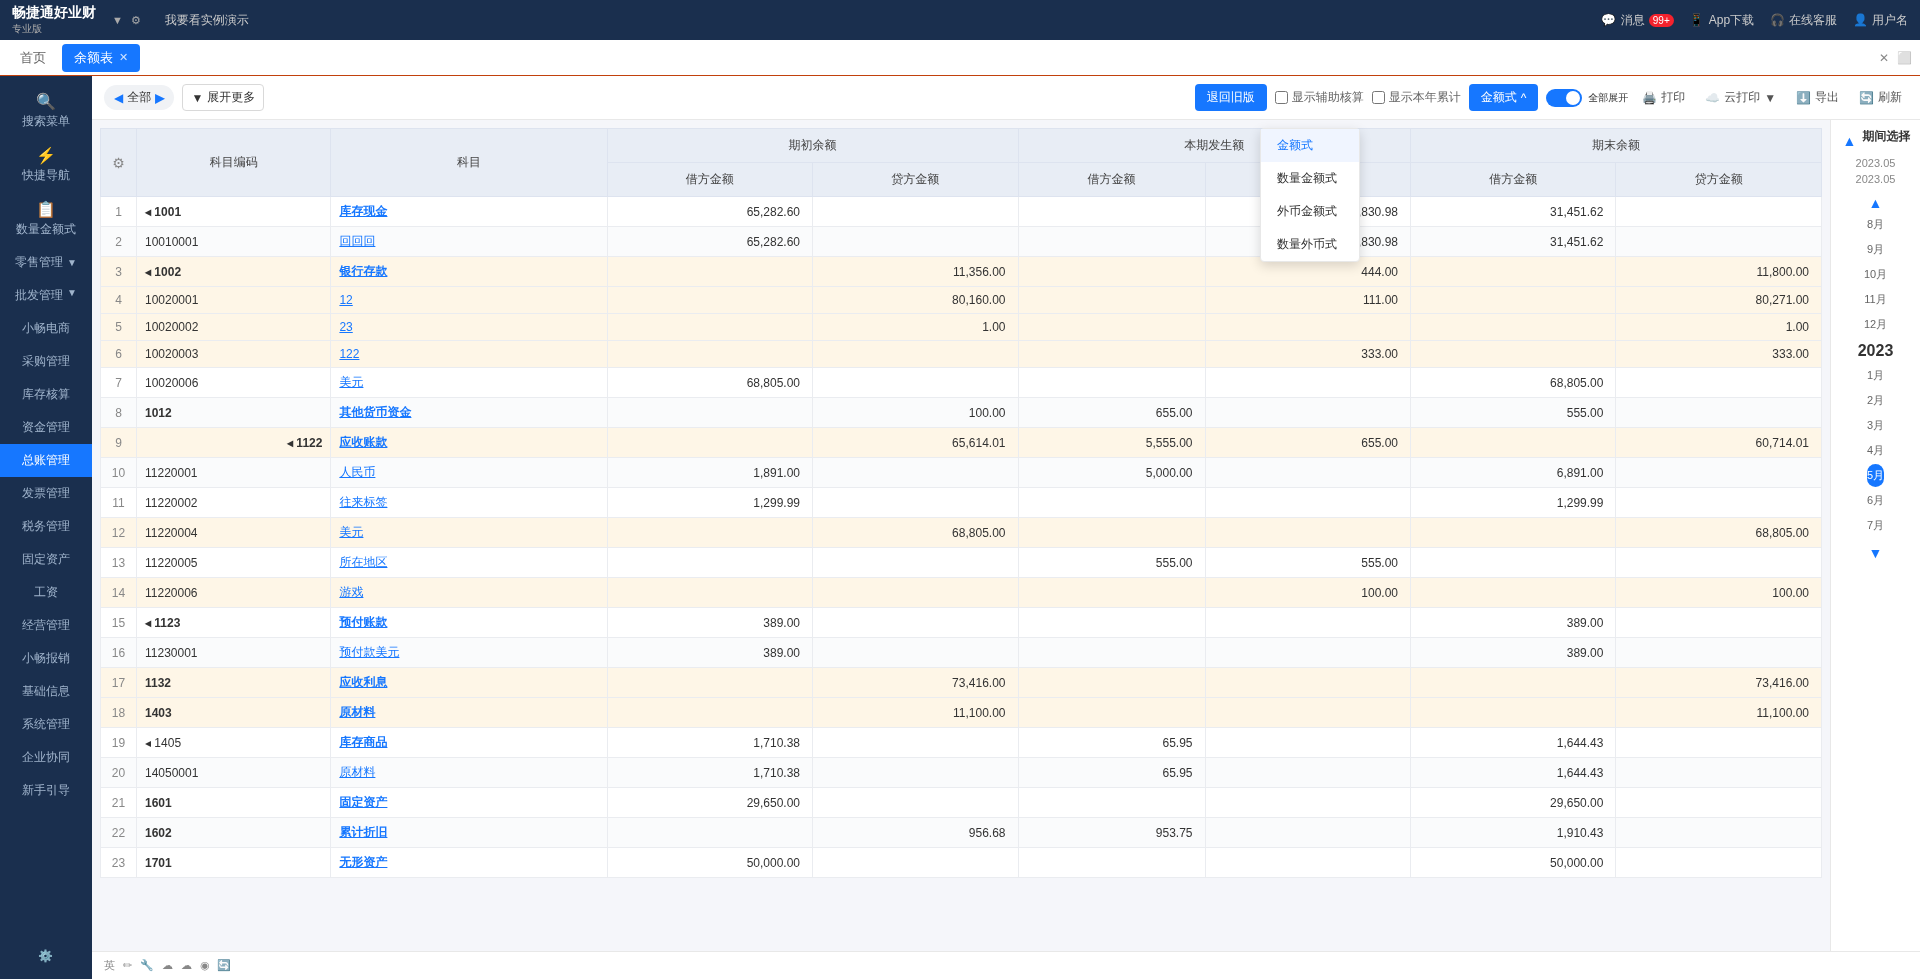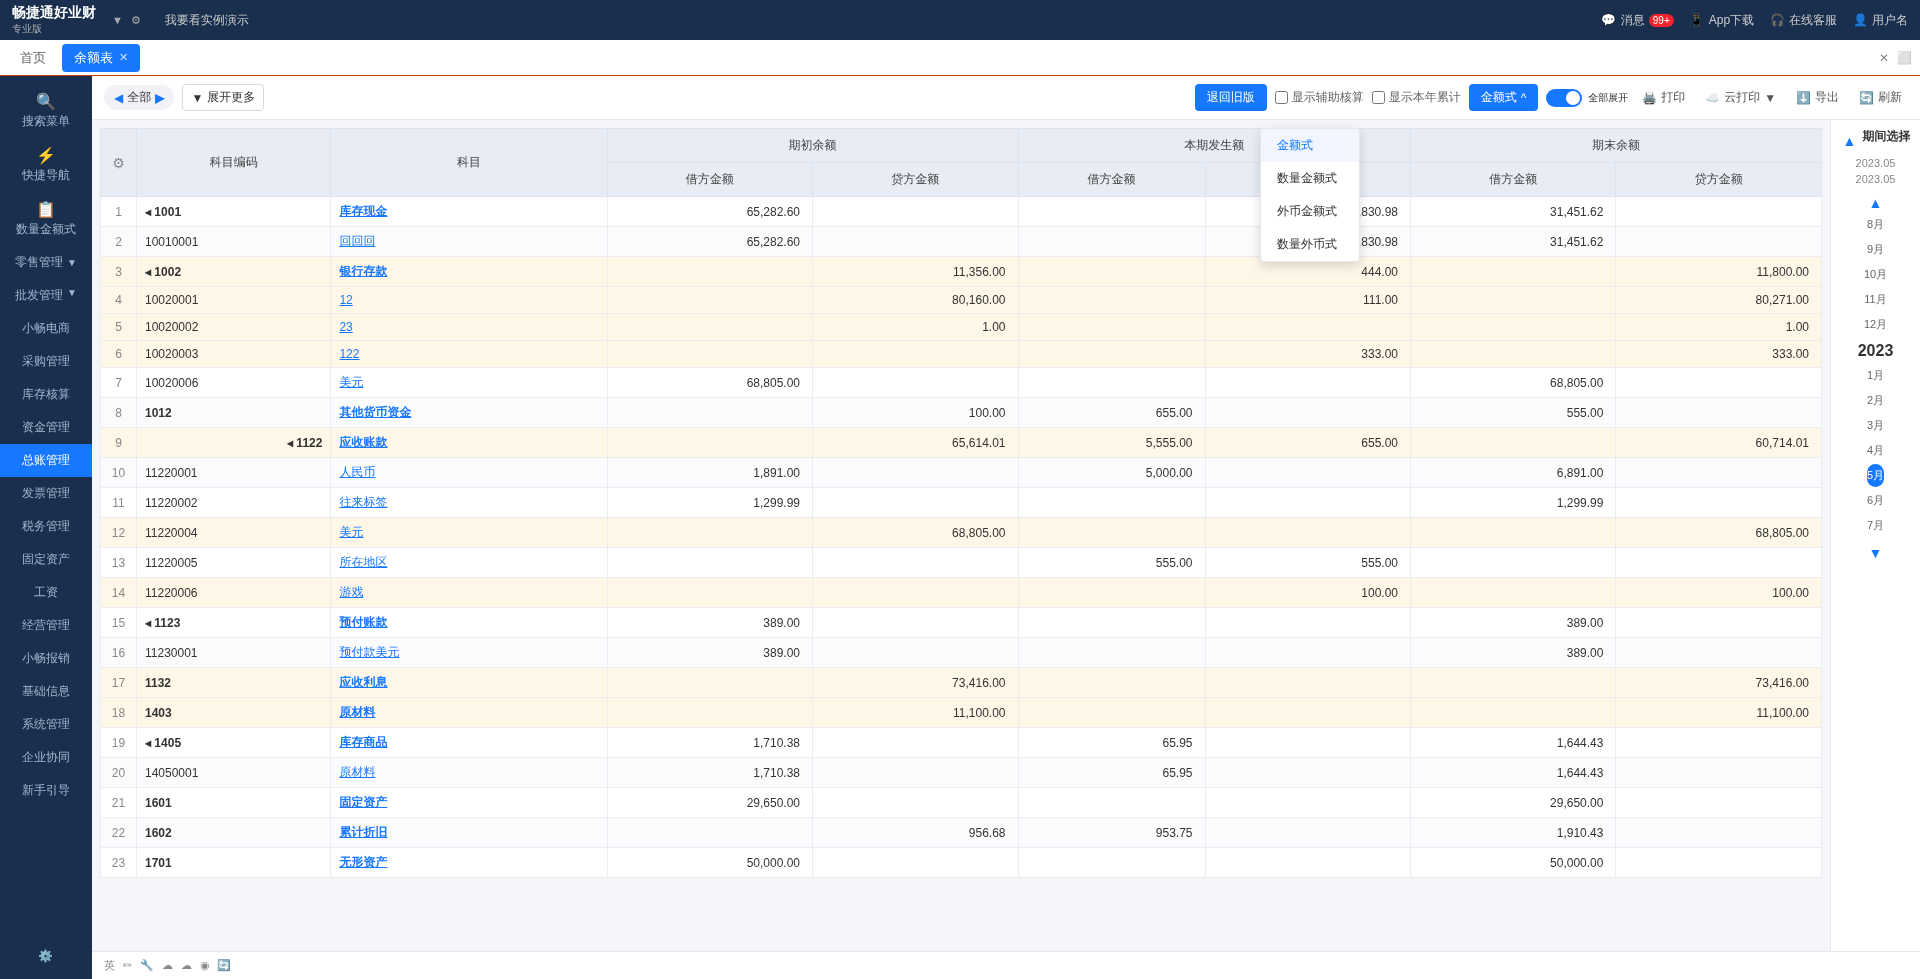--- a/index.html
+++ b/index.html
@@ -605,21 +605,21 @@
       <td class="td-left"><span class="bold-text underline">原材料</span></td>
       <td class="td-right"></td>
       <td class="td-right">11,100.00</td>
       <td class="td-right"></td>
       <td class="td-right"></td>
       <td class="td-right"></td>
       <td class="td-right">11,100.00</td>
     </tr>
               <tr>
       <td style="color:#888;">19</td>
-      <td class="td-left" style="font-weight:700;">◂ 1405</td>
+      <td class="td-left" style="font-weight:400;">◂ 1405</td>
       <td class="td-left"><span class="bold-text underline">库存商品</span></td>
       <td class="td-right">1,710.38</td>
       <td class="td-right"></td>
       <td class="td-right">65.95</td>
       <td class="td-right"></td>
       <td class="td-right">1,644.43</td>
       <td class="td-right"></td>
     </tr>
               <tr>
       <td style="color:#888;">20</td>

